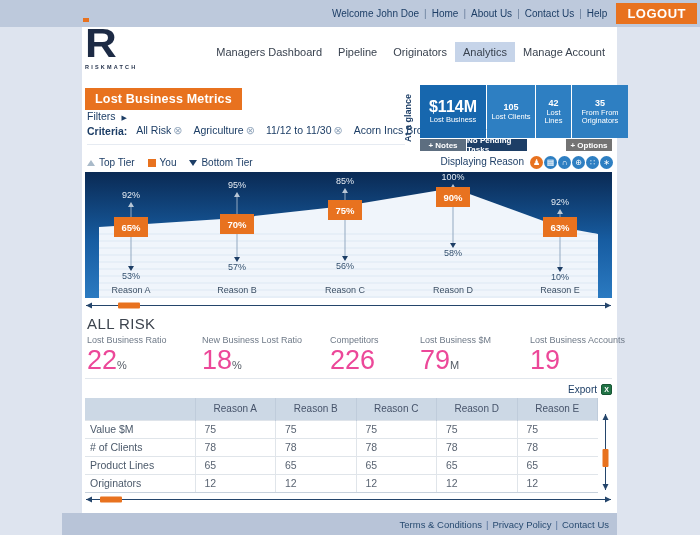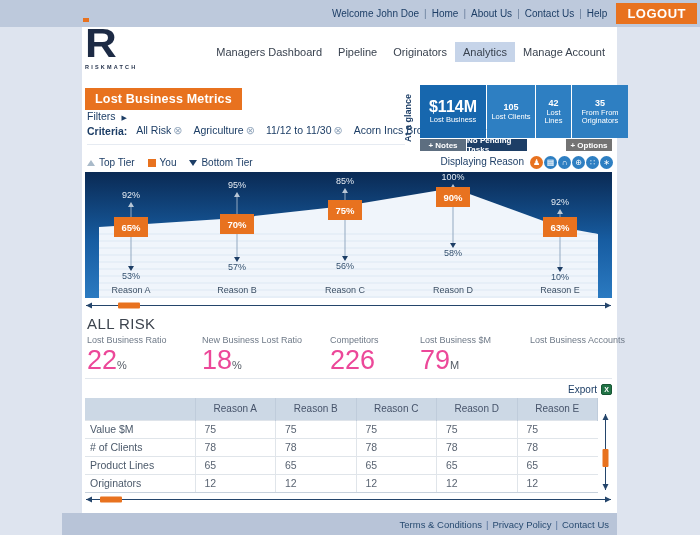--- a/index.html
+++ b/index.html
@@ -309,20 +309,21 @@
       <div class="stat" style="left: 248px;">
         <div class="slabel">Competitors</div>
         <div><span class="svalue">226</span></div>
       </div>
       <div class="stat" style="left: 338px;">
         <div class="slabel">Lost Business $M</div>
         <div><span class="svalue">79</span><span class="sunit">M</span></div>
       </div>
       <div class="stat" style="left: 448px;">
         <div class="slabel">Lost Business Accounts</div>
+        <div><span class="svalue">19</span></div>
       </div>
     </div>
   <div class="divider"></div>
 
   <div class="export-row">
     <span>Export</span>
     <span class="xls-icon">X</span>
   </div>
 
   <table class="tbl">

